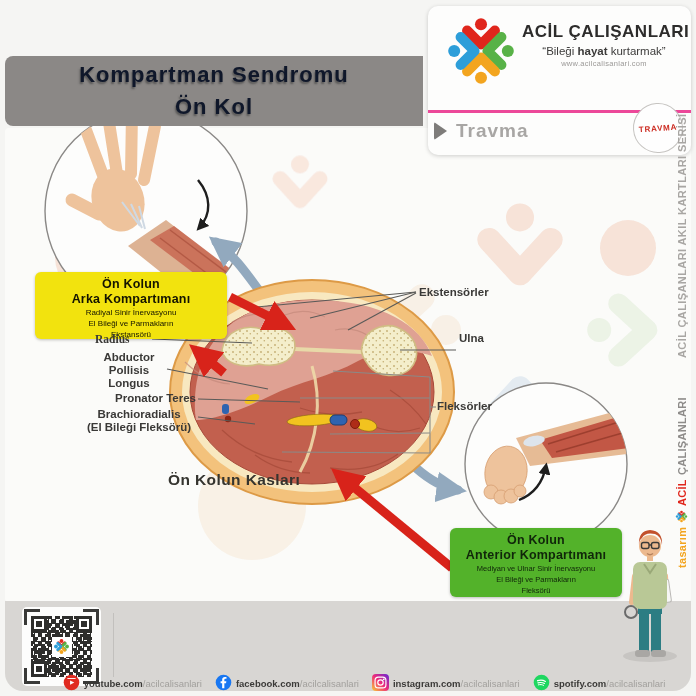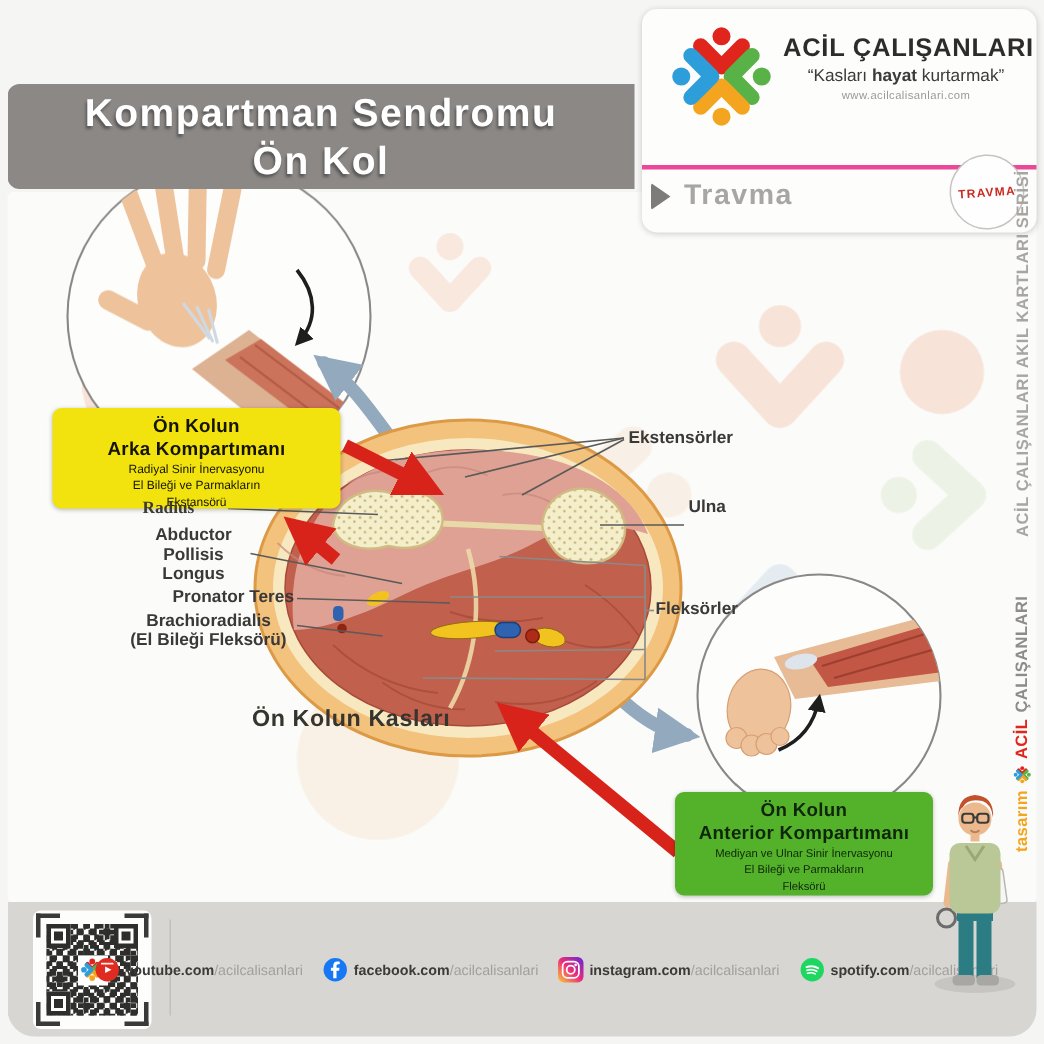--- a/index.html
+++ b/index.html
@@ -1,21 +1,21 @@
 <!DOCTYPE html>
 <html><head>
 <meta charset="utf-8">
 <style>
   html,body{margin:0;padding:0;}
   body{font-family:"Liberation Sans",sans-serif;background:#e9e9e7;}
   #page{position:relative;width:696px;height:696px;background:#f5f5f3;overflow:hidden;margin:0 auto;}
   
   .title-banner{position:absolute;left:5px;top:56px;width:418px;height:70px;background:#8b8886;
     border-radius:8px 0 0 8px;display:flex;flex-direction:column;justify-content:center;align-items:center;}
-  .title-banner .t1,.title-banner .t2{color:#ffffff;font-weight:bold;font-size:26px;line-height:32px;
+  .title-banner .t1,.title-banner .t2{color:#0f172a;font-weight:bold;font-size:22px;line-height:32px;
     letter-spacing:1px;text-shadow:-1px 2px 2px rgba(55,55,55,.6);white-space:nowrap;}
   .brand-card{position:absolute;left:428px;top:6px;width:263px;height:149px;background:#fdfdfc;
     border-radius:10px;box-shadow:0 1px 4px rgba(0,0,0,.18);}
   .brand-logo{position:absolute;left:16px;top:8px;width:74px;height:74px;}
   .brand-text{position:absolute;left:94px;top:16px;width:164px;text-align:center;}
   .brand-name{font-size:17px;font-weight:bold;color:#2d2c2b;letter-spacing:.5px;white-space:nowrap;}
   .brand-tagline{font-size:11.5px;color:#3c3b3a;margin-top:3px;}
   .brand-tagline b{font-weight:bold;}
   .brand-site{font-size:7.5px;color:#9b9997;margin-top:2px;letter-spacing:.3px;}
   .travma-row{position:absolute;left:0;right:0;bottom:0;height:42px;border-top:3px solid #ec4899;}
@@ -65,21 +65,21 @@
     background:
      conic-gradient(#2e2e2c 0 25%,transparent 0 50%,#2e2e2c 0 75%,transparent 0) 0 0/7px 7px,
      conic-gradient(from 90deg,#2e2e2c 0 25%,transparent 0 50%,#2e2e2c 0 75%,transparent 0) 2px 3px/9px 9px;}
   .finder{position:absolute;width:10px;height:10px;border:3px solid #2e2e2c;background:#fff;}
   .f-tl{left:0;top:0;} .f-tr{right:0;top:0;} .f-bl{left:0;bottom:0;}
   .finder i{position:absolute;left:2px;top:2px;width:6px;height:6px;background:#2e2e2c;display:block;}
   .qr-logo{position:absolute;left:50%;top:50%;width:20px;height:20px;margin:-10px 0 0 -10px;background:#fff;
     display:flex;align-items:center;justify-content:center;}
   .qr-logo svg{width:17px;height:17px;}
   .footer-divider{position:absolute;left:108px;top:12px;width:1px;height:64px;background:#c2c0bd;}
-  .social-row{position:absolute;left:116px;top:0;bottom:0;right:84px;display:flex;align-items:center;
+  .social-row{position:absolute;left:116px;top:0;bottom:0;right:84px;display:flex;align-items:flex-end;
     justify-content:center;gap:13px;}
   .social-item{display:flex;align-items:center;gap:4px;}
   .social-item svg,.social-item .ig{width:17px;height:17px;flex:0 0 auto;}
   .s-domain{font-size:9.5px;font-weight:bold;color:#3b3a38;}
   .s-handle{font-size:9.5px;color:#a2a09d;}
   .ig{border-radius:4px;background:linear-gradient(45deg,#f9ce34,#ee2a7b,#6228d7);position:relative;}
   .ig svg{position:absolute;left:2px;top:2px;width:13px;height:13px;}
   .nurse{position:absolute;left:606px;top:524px;width:88px;height:140px;}
 </style>
 </head>
@@ -252,21 +252,21 @@
         <circle cy="-29" r="6.5" fill="#f3a51f"></circle>
         <path d="M -15,-22 L 0,-7 L 15,-22" stroke="#f3a51f" stroke-width="11" fill="none" stroke-linecap="round" stroke-linejoin="round"></path>
       </g>
       <g transform="rotate(270)">
         <circle cy="-29" r="6.5" fill="#2d9ed9"></circle>
         <path d="M -15,-22 L 0,-7 L 15,-22" stroke="#2d9ed9" stroke-width="11" fill="none" stroke-linecap="round" stroke-linejoin="round"></path>
       </g>
     </svg>
     <div class="brand-text">
       <div class="brand-name">ACİL ÇALIŞANLARI</div>
-      <div class="brand-tagline"><span>“Kasları </span><b>hayat</b><span> kurtarmak”</span></div>
+      <div class="brand-tagline"><span>“Bileği </span><b>hayat</b><span> kurtarmak”</span></div>
       <div class="brand-site">www.acilcalisanlari.com</div>
     </div>
     <div class="travma-row">
       <span class="travma-chevron"></span>
       <span class="travma-label">Travma</span>
       <span class="stamp">
           <span>TRAVMA</span>
         </span>
     </div>
   </div>

